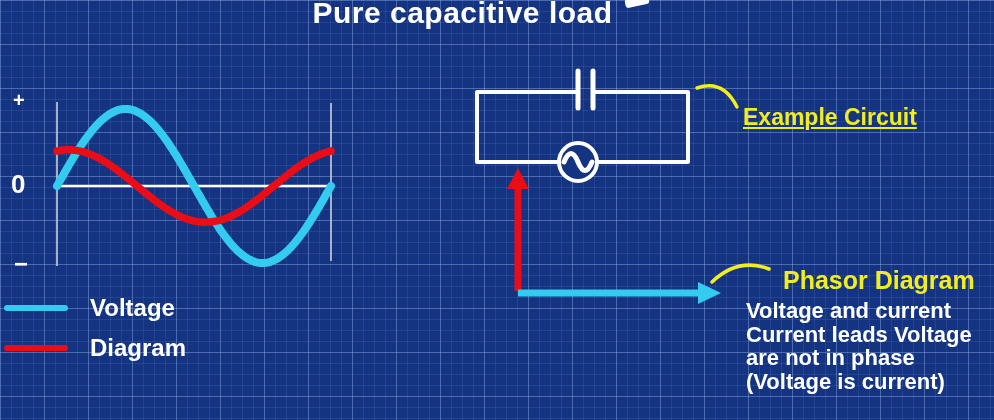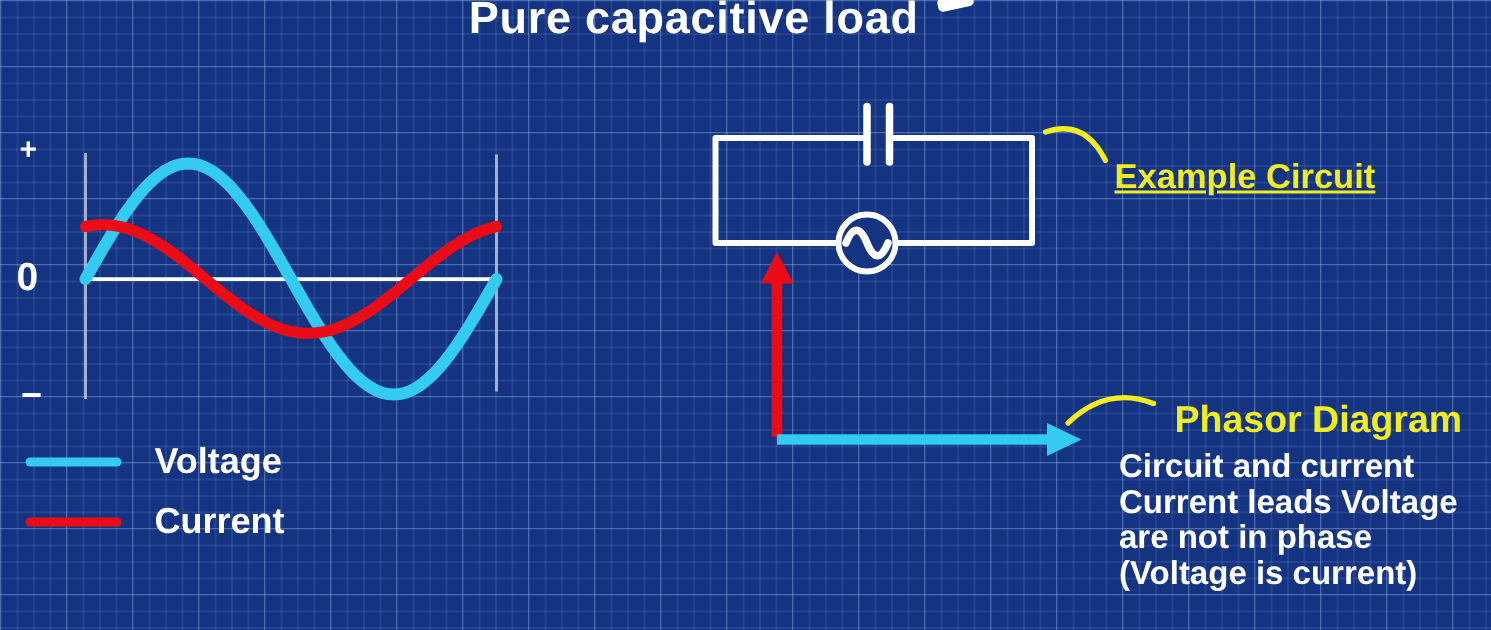--- a/index.html
+++ b/index.html
@@ -14,21 +14,21 @@
       linear-gradient(90deg, rgba(130,165,235,0.14) 1px, transparent 1px);
     background-size:44px 44px,44px 44px,11px 11px,11px 11px;
     color:#ffffff;}
   .overlay{position:absolute;left:0;top:0;pointer-events:none;}
   .abs{position:absolute;white-space:nowrap;}
   .title{left:290px;top:-4px;width:345px;text-align:center;font-size:30px;letter-spacing:0.5px;margin:0;}
   .pen-mark{left:625px;top:-3px;width:24px;height:9px;background:#ffffff;border-radius:3px;transform:rotate(-12deg);}
   .ytick-plus{left:13px;top:89px;font-size:20px;}
   .ytick-zero{left:11px;top:169px;font-size:26px;}
   .ytick-minus{left:14px;top:250px;font-size:24px;}
-  .legend{left:17px;top:289px;display:flex;flex-direction:column;gap:3px;}
+  .legend{left:4px;top:289px;display:flex;flex-direction:column;gap:3px;}
   .legend-row{display:flex;align-items:center;height:37px;}
   .swatch{width:64px;height:6px;border-radius:3px;flex:0 0 auto;}
   .legend-label{margin-left:22px;font-size:24px;}
   .callout{color:#f2ed1f;}
   .example-circuit-label{left:743px;top:104px;font-size:23px;text-decoration:underline;}
   .phasor-label{left:783px;top:266px;font-size:25px;}
   .phasor-desc{left:746px;top:299px;font-size:22px;line-height:23.5px;white-space:nowrap;}
 </style>
 </head>
 <body>
@@ -72,27 +72,27 @@
   <div class="abs ytick-zero">0</div>
   <div class="abs ytick-minus">−</div>
 
   <div class="abs legend">
     <div class="legend-row">
       <span class="swatch" style="background: rgb(51, 203, 240);"></span>
       <span class="legend-label">Voltage</span>
     </div>
     <div class="legend-row">
       <span class="swatch" style="background: rgb(234, 12, 22);"></span>
-      <span class="legend-label">Current</span>
+      <span class="legend-label">Diagram</span>
     </div>
   </div>
 
   <div class="abs callout example-circuit-label" style="color: rgb(242, 237, 31);">Example Circuit</div>
   <div class="abs callout phasor-label" style="color: rgb(242, 237, 31);">Phasor Diagram</div>
 
   <div class="abs phasor-desc">
-    <div>Circuit and current</div>
+    <div>Voltage and current</div>
     <div>Current leads Voltage</div>
     <div>are not in phase</div>
     <div>(Voltage is current)</div>
   </div>
 
 </div>
 
 </body></html>

